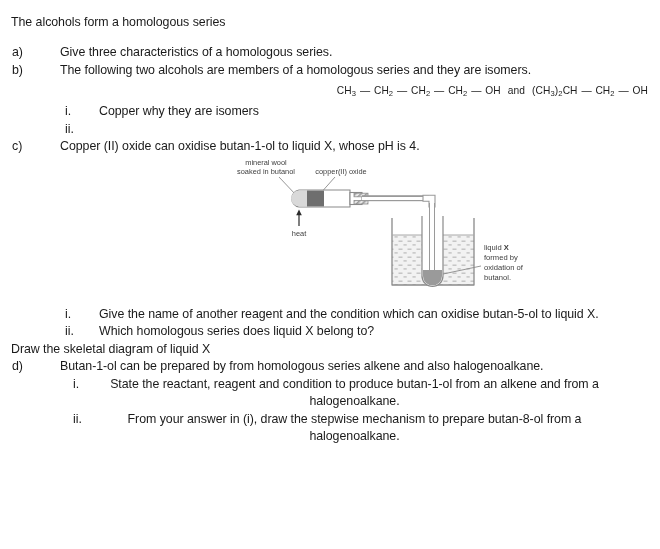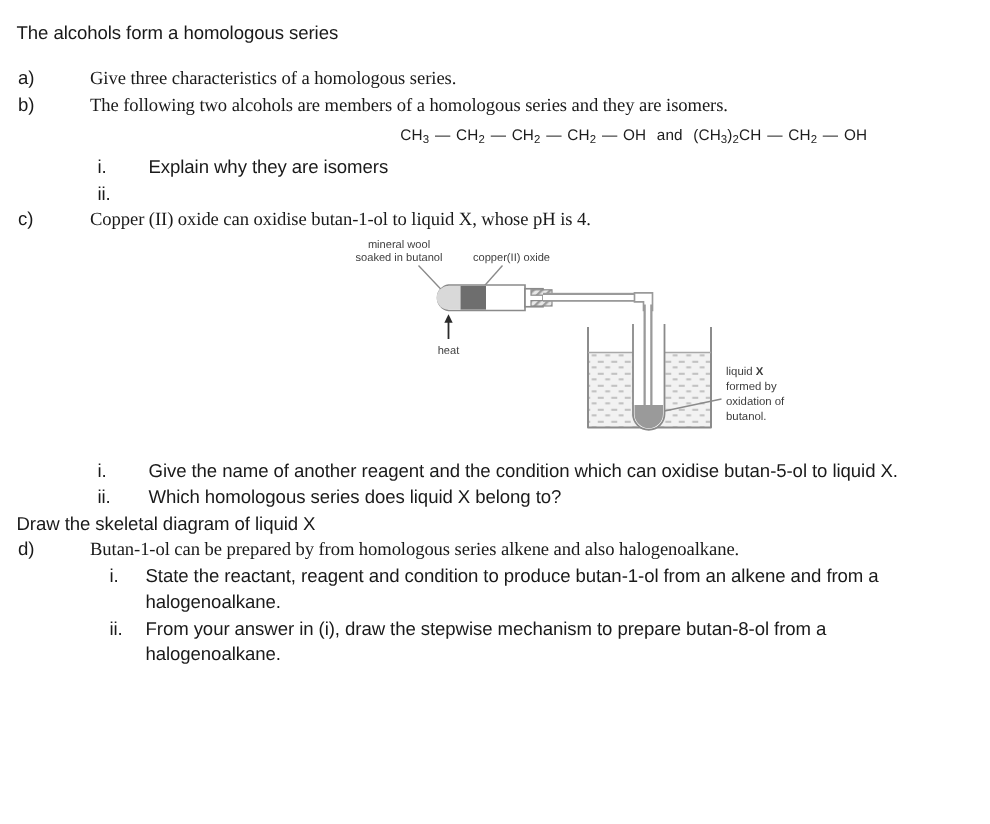--- a/index.html
+++ b/index.html
@@ -43,21 +43,20 @@
   }
   .q-label {
     flex: 0 0 auto;
     width: 49px;
     padding-left: 1px;
     box-sizing: border-box;
   }
   .q-text {
     flex: 1 1 auto;
     padding-right: 22px;
-    font-family: Liberation Serif, serif;
   }
 
   
   .sub-row {
     display: flex;
     align-items: flex-start;
     font-size: 12.4px;
     line-height: 17.5px;
     letter-spacing: -0.05px;
   }
@@ -72,28 +71,29 @@
     flex: 1 1 auto;
     padding-right: 40px;
   }
   
   .sub-row.tight .sub-label {
     width: 86px;
     padding-left: 62px;
   }
   .sub-row.tight .sub-text {
     padding-right: 36px;
+    text-align: center;
   }
 
   
   .formula-line {
     font-size: 10.2px;
     font-family: "Liberation Sans", sans-serif;
     letter-spacing: 0.1px;
-    text-align: center;
+    text-align: right;
     padding-left: 186px;
     margin: 6px 0 7px 0;
     color: #1d1d1d;
     white-space: nowrap;
   }
   .formula-line sub {
     font-size: 7.6px;
     vertical-align: baseline;
     position: relative;
     top: 2px;
@@ -129,21 +129,21 @@
     <span class="q-label">b)</span>
     <span class="q-text">The following two alcohols are members of a homologous series and they are isomers.</span>
   </div>
 
   <div class="formula-line">
     <span>CH<sub>3</sub><span class="bond"> — </span>CH<sub>2</sub><span class="bond"> — </span>CH<sub>2</sub><span class="bond"> — </span>CH<sub>2</sub><span class="bond"> — </span>OH</span><span class="gap"></span><span>and</span><span class="gap"></span><span>(CH<sub>3</sub>)<sub>2</sub>CH<span class="bond"> — </span>CH<sub>2</sub><span class="bond"> — </span>OH</span>
   </div>
 
   <div class="sub-row">
     <span class="sub-label">i.</span>
-    <span class="sub-text">Explain why they are isomers</span>
+    <span class="sub-text">Copper why they are isomers</span>
   </div>
   <div class="sub-row">
     <span class="sub-label">ii.</span>
   </div>
 
   <div class="q-row">
     <span class="q-label">c)</span>
     <span class="q-text">Copper (II) oxide can oxidise butan-1-ol to liquid X, whose pH is 4.</span>
   </div>
 

